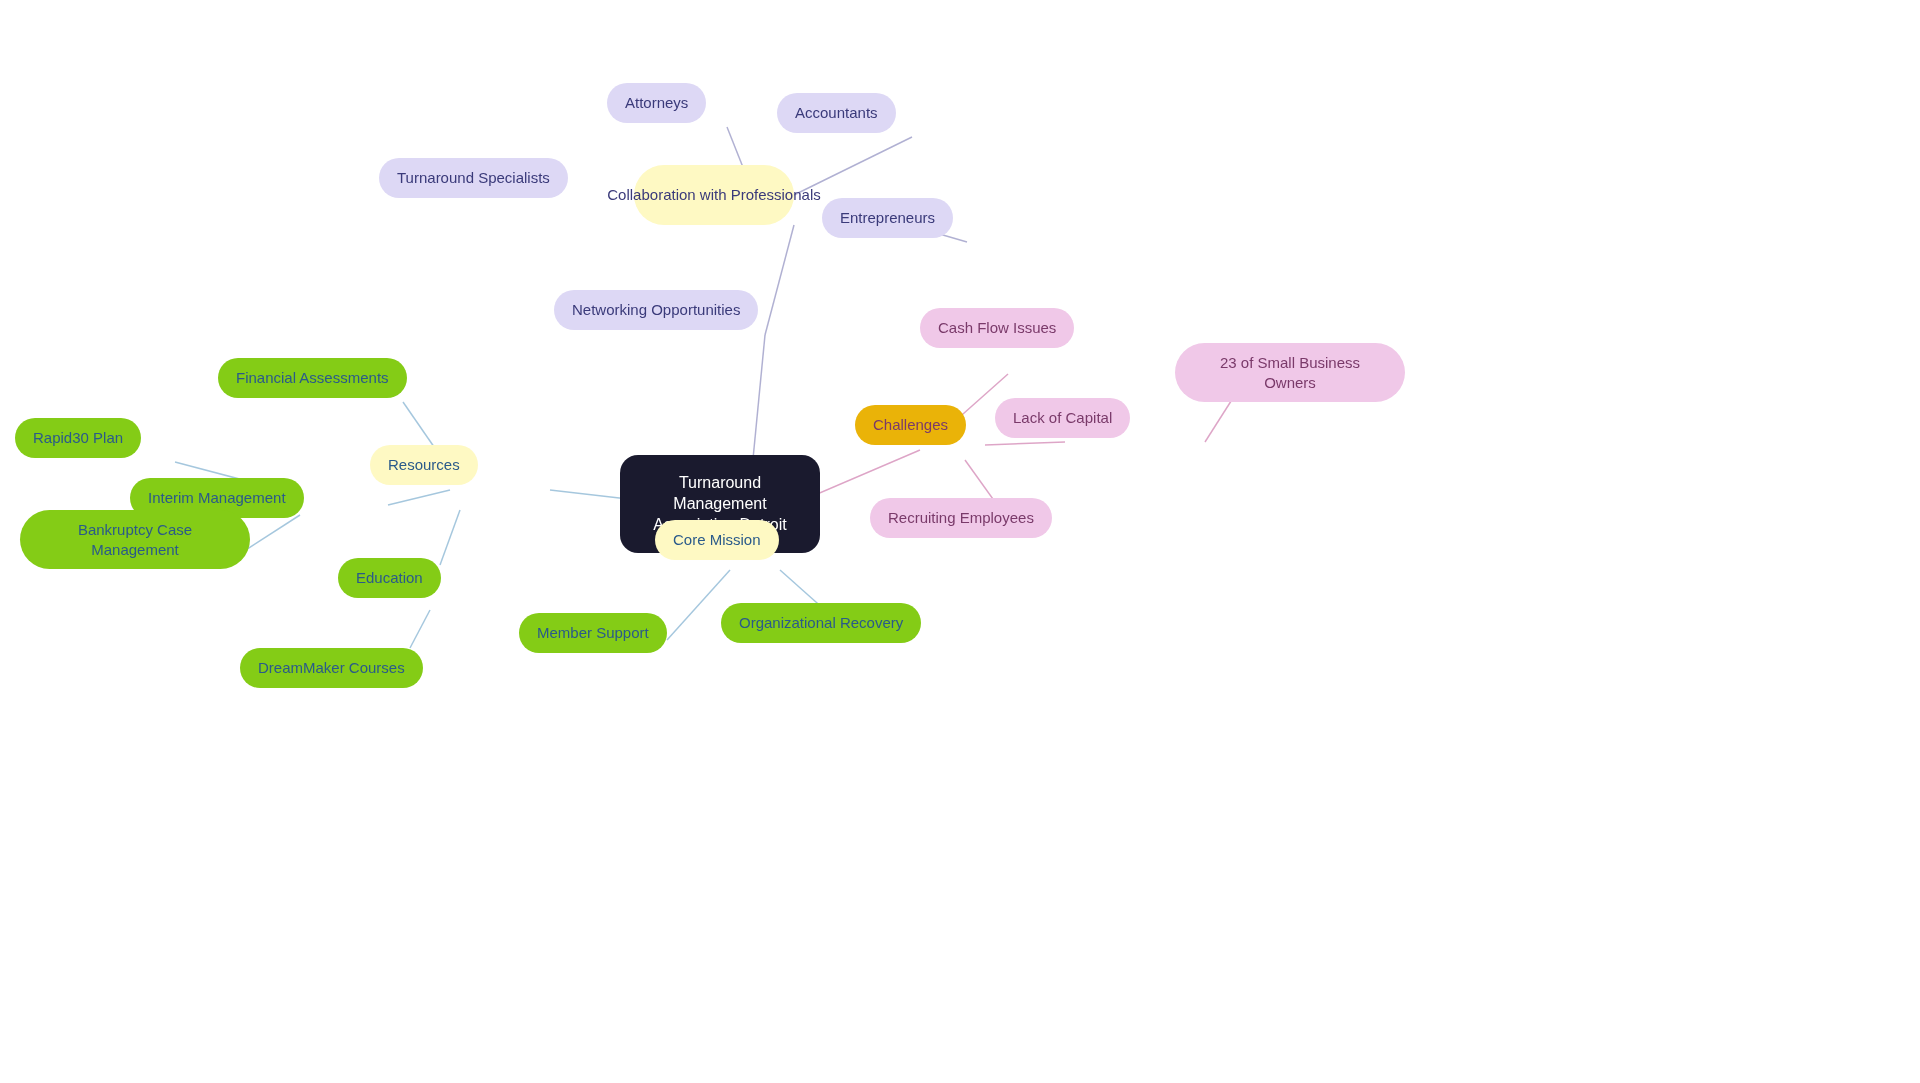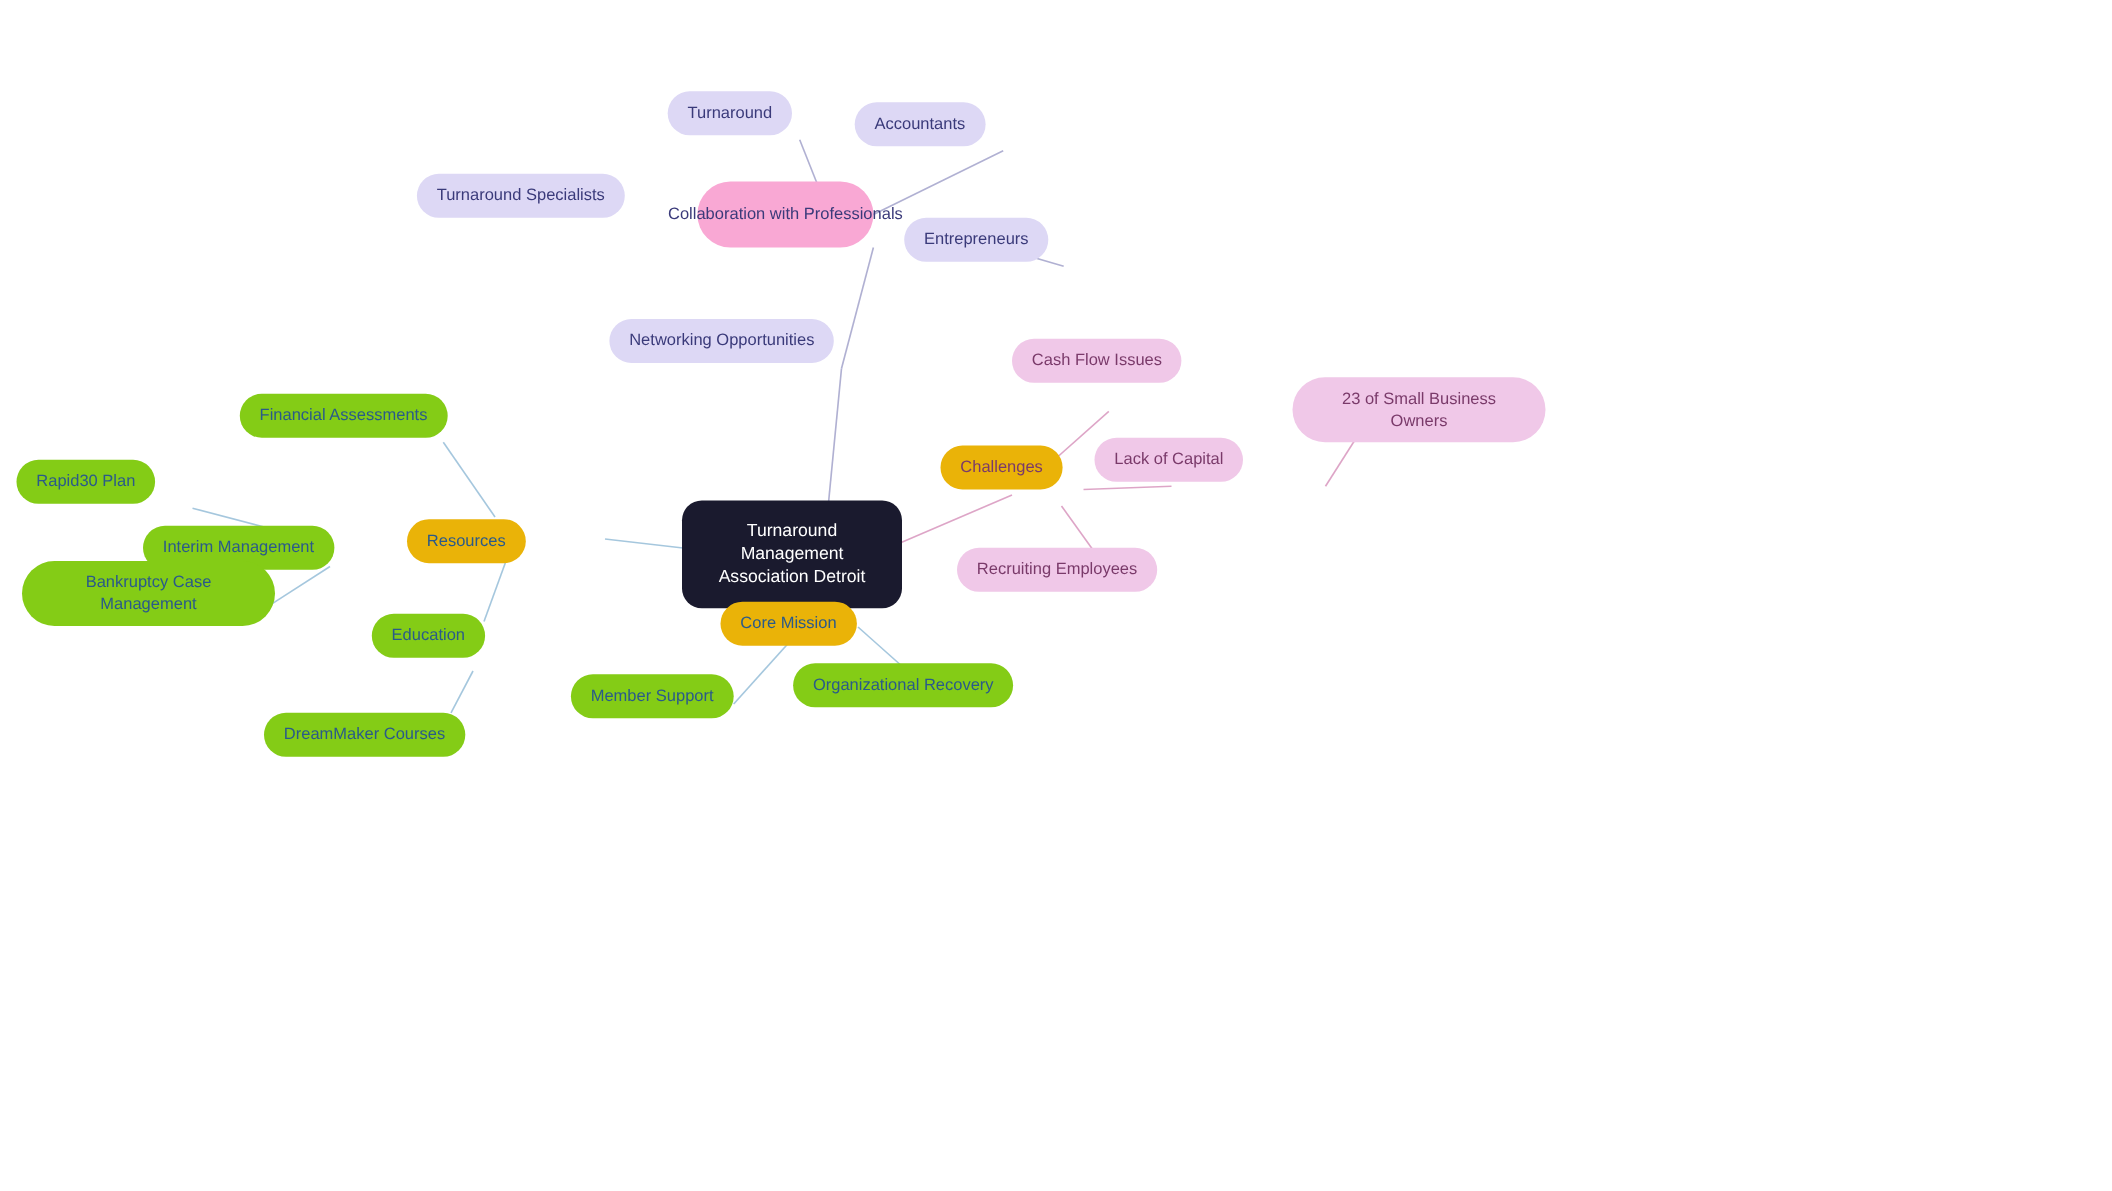--- a/index.html
+++ b/index.html
@@ -40,31 +40,30 @@
       white-space: normal;
       width: 200px;
       text-align: center;
     }
     .node-purple-light {
       background: #ddd8f5;
       color: #3a3a7a;
       border: none;
     }
     .node-purple-medium {
-      background: #f9a8d4;
+      background: #fef9c3;
       color: #3a3a7a;
     }
     .node-blue-light {
       background: #84cc16;
       color: #2a5a8a;
     }
     .node-blue-medium {
-      background: #eab308;
+      background: #fef9c3;
       color: #2a5a8a;
-      margin-top: 27px;
     }
     .node-pink-light {
       background: #f0c8e8;
       color: #7a3a6a;
     }
     .node-pink-medium {
       background: #eab308;
       color: #7a3a6a;
     }
   </style>
@@ -113,21 +112,21 @@
 
   <line x1="965" y1="460" x2="1008" y2="520" stroke="#d080b0" stroke-width="1.5" opacity="0.7"></line>
 
   <line x1="1205" y1="442" x2="1240" y2="387" stroke="#d080b0" stroke-width="1.5" opacity="0.7"></line>
 </svg>
 
 <div class="node-label node-center" style="left:620px;top:455px;">Turnaround Management
 Association Detroit</div>
 <div class="node-label node-purple-medium" style="left:634px;top:165px;width:160px;height:60px;">Collaboration with
 Professionals</div>
-<div class="node-label node-purple-light" style="left:607px;top:83px;">Turnaround</div>
+<div class="node-label node-purple-light" style="left:607px;top:83px;">Attorneys</div>
 <div class="node-label node-purple-light" style="left:777px;top:93px;">Accountants</div>
 <div class="node-label node-purple-light" style="left:379px;top:158px;">Turnaround Specialists</div>
 <div class="node-label node-purple-light" style="left:822px;top:198px;">Entrepreneurs</div>
 <div class="node-label node-purple-light" style="left:554px;top:290px;">Networking Opportunities</div>
 <div class="node-label node-blue-medium" style="left:370px;top:445px;">Resources</div>
 <div class="node-label node-blue-light" style="left:218px;top:358px;">Financial Assessments</div>
 <div class="node-label node-blue-light" style="left:130px;top:478px;">Interim Management</div>
 <div class="node-label node-blue-light" style="left:15px;top:418px;">Rapid30 Plan</div>
 <div class="node-label node-blue-light" style="left:20px;top:510px;white-space:normal;width:230px;">Bankruptcy Case Management</div>
 <div class="node-label node-blue-light" style="left:338px;top:558px;text-align:right;">Education</div>

